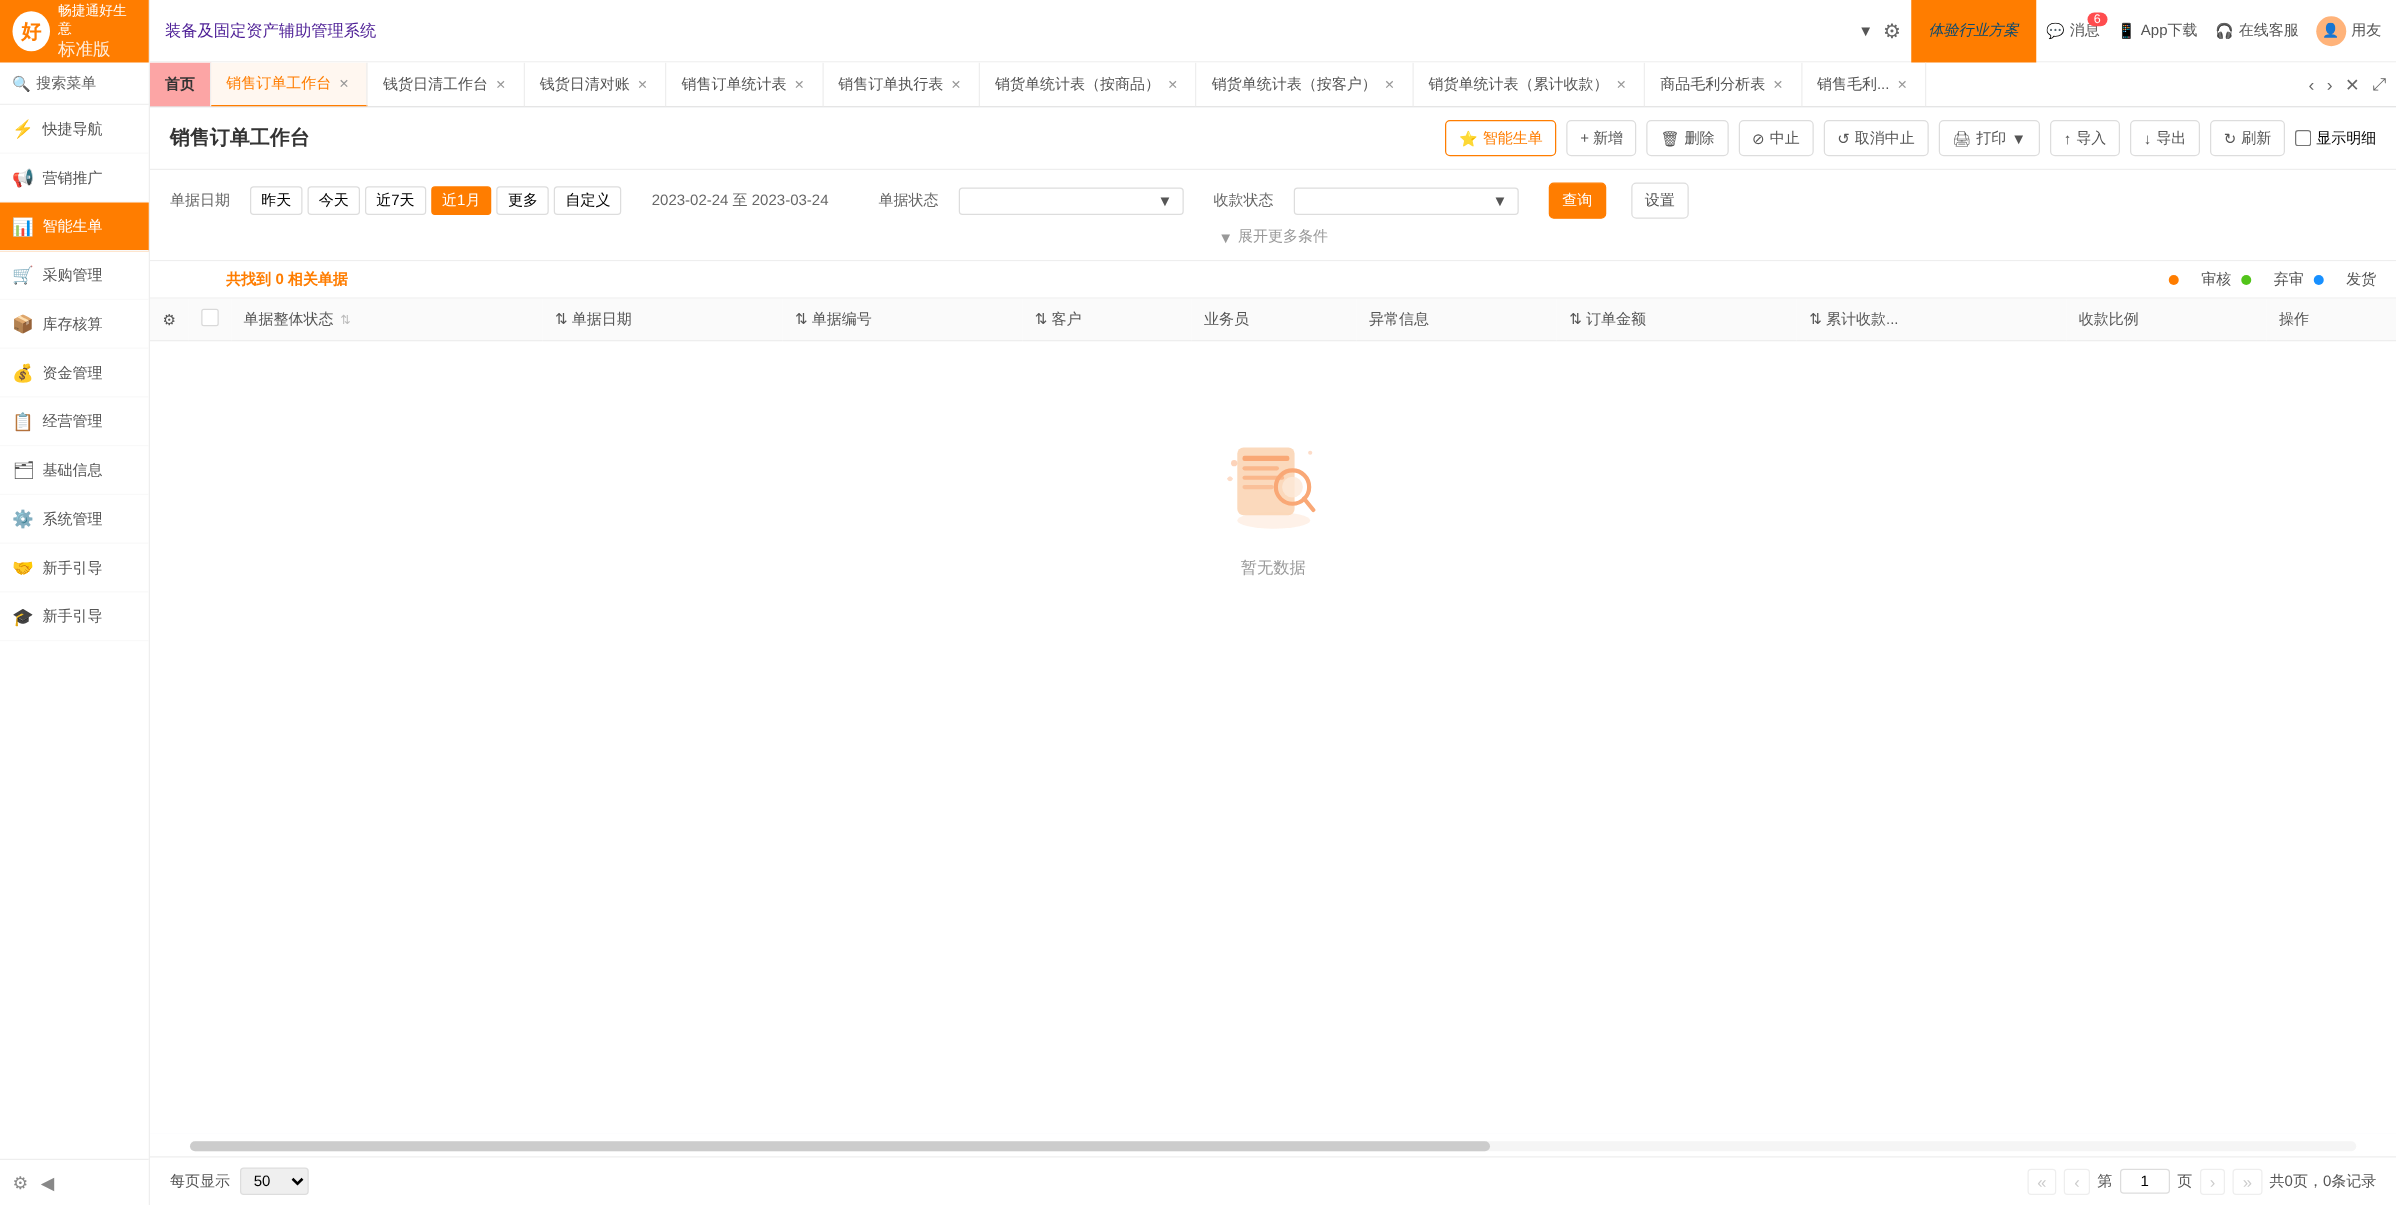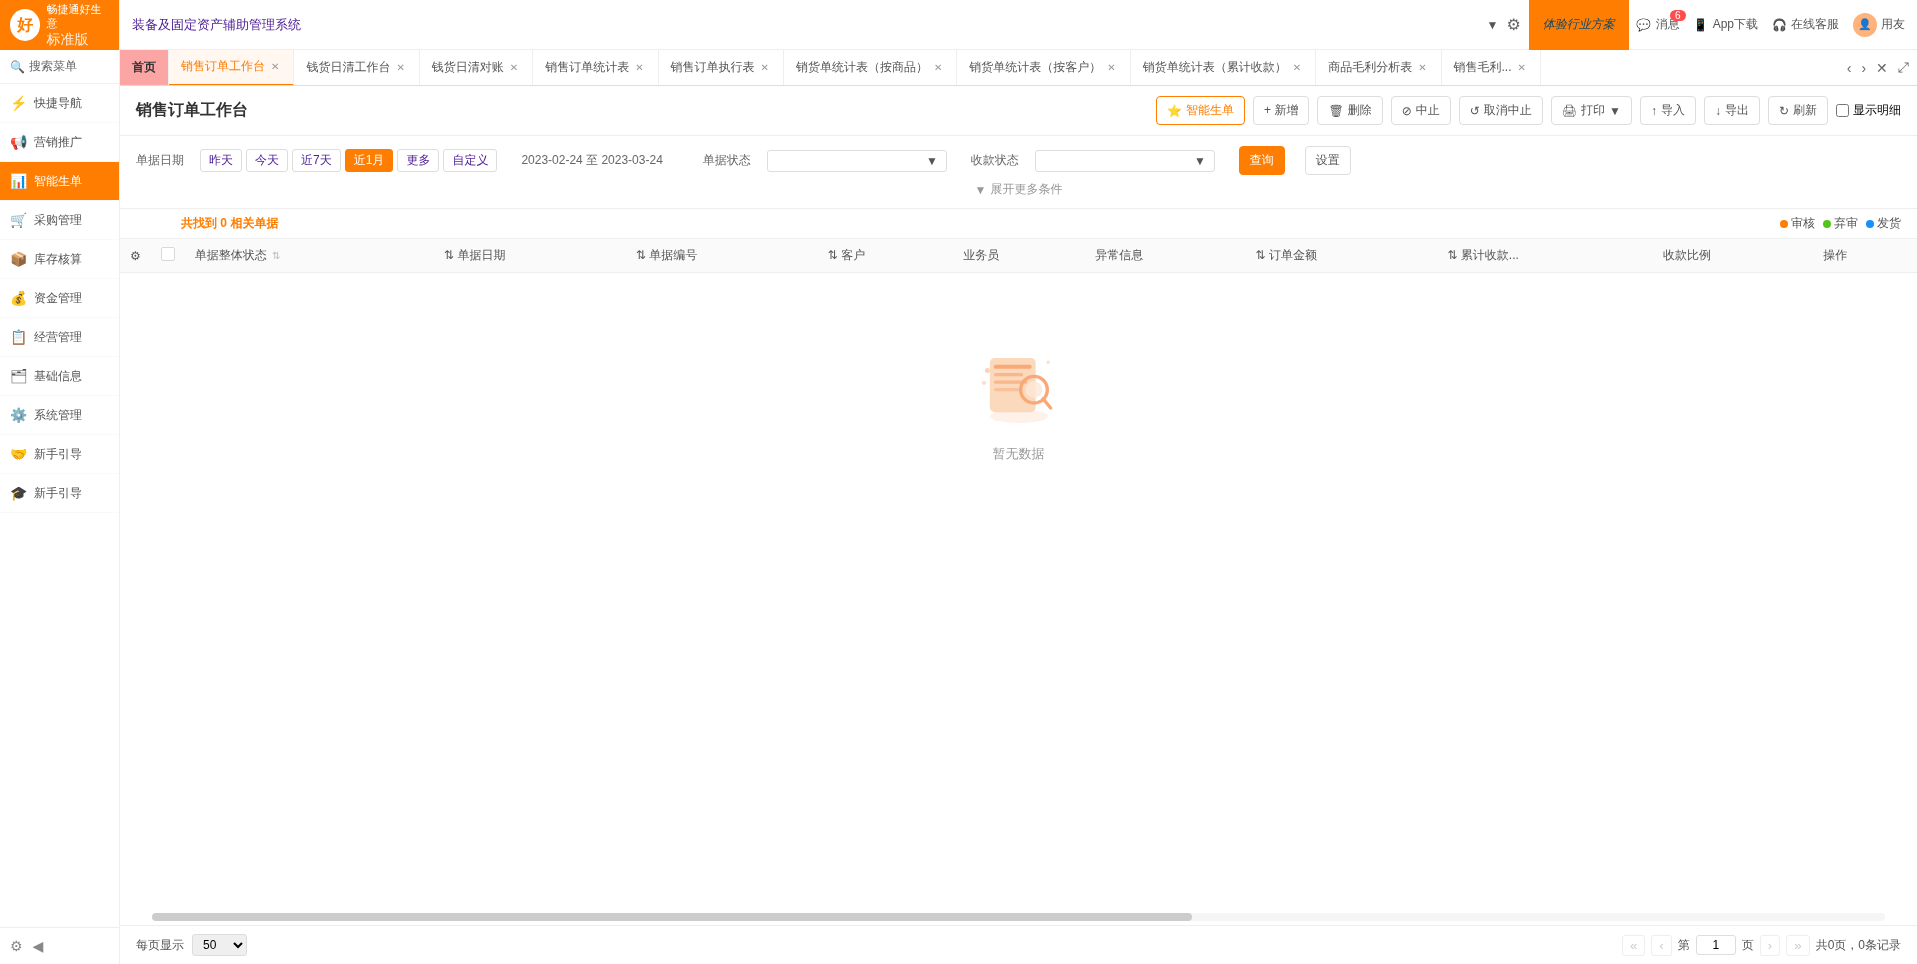--- a/index.html
+++ b/index.html
@@ -57,32 +57,32 @@
     .subtab { padding: 8px 14px; cursor: pointer; color: #555; font-size: 12px; border-bottom: 2px solid transparent; white-space: nowrap; }
     .subtab.active { color: #ff7d00; border-bottom-color: #ff7d00; }
     .subtab-badge { background: #ff4d4f; color: #fff; border-radius: 10px; padding: 0 4px; font-size: 10px; }
     .subtab-badge.orange { background: #ff7d00; }
 
     
     .filter-area { background: #fff; padding: 10px 16px; border-bottom: 1px solid #eee; }
     .filter-row { display: flex; align-items: center; gap: 16px; margin-bottom: 6px; }
     .filter-label { color: #666; font-size: 12px; white-space: nowrap; }
     .filter-date-btns { display: flex; align-items: center; gap: 4px; }
-    .filter-date-btn { padding: 2px 8px; border: 1px solid #ddd; border-radius: 3px; cursor: pointer; font-size: 12px; color: #4c1d95; background: #fff; }
+    .filter-date-btn { padding: 2px 8px; border: 1px solid #ddd; border-radius: 3px; cursor: pointer; font-size: 12px; color: #000000; background: #fff; }
     .filter-date-btn.active { background: #ff7d00; color: #fff; border-color: #ff7d00; }
     .filter-date-range { font-size: 12px; color: #666; margin-left: 8px; }
     .filter-select { border: 1px solid #ddd; border-radius: 3px; padding: 3px 8px; font-size: 12px; color: #555; background: #fff; cursor: pointer; display: flex; align-items: center; gap: 4px; min-width: 180px; }
     .filter-expand { display: flex; align-items: center; gap: 4px; color: #999; font-size: 12px; cursor: pointer; margin-top: 4px; justify-content: center; }
 
     
     .toolbar-row { background: #fff; padding: 6px 16px; display: flex; align-items: center; justify-content: space-between; border-bottom: 1px solid #eee; }
     .toolbar-count { font-size: 12px; color: #666; margin-left: 45px; }
     .toolbar-count span { color: #ff7d00; font-weight: bold; }
     .toolbar-actions { display: flex; align-items: center; gap: 8px; }
-    .toolbar-action { font-size: 12px; color: #555; cursor: pointer; display: flex; align-items: center; gap: 3px; }
+    .toolbar-action { font-size: 12px; color: #555; cursor: pointer; display: flex; align-items: center; gap: 18px; }
     .toolbar-action .dot { width: 8px; height: 8px; border-radius: 50%; }
     .dot-orange { background: #ff7d00; }
     .dot-green { background: #52c41a; }
     .dot-blue { background: #1890ff; }
 
     
     .table-container { background: #fff; flex: 1; overflow: auto; }
     .data-table { width: 100%; border-collapse: collapse; font-size: 12px; }
     .data-table th { background: #fafafa; padding: 8px 10px; text-align: left; border-bottom: 1px solid #eee; color: #555; font-weight: normal; white-space: nowrap; cursor: pointer; }
     .data-table td { padding: 8px 10px; border-bottom: 1px solid #f5f5f5; color: #333; }

